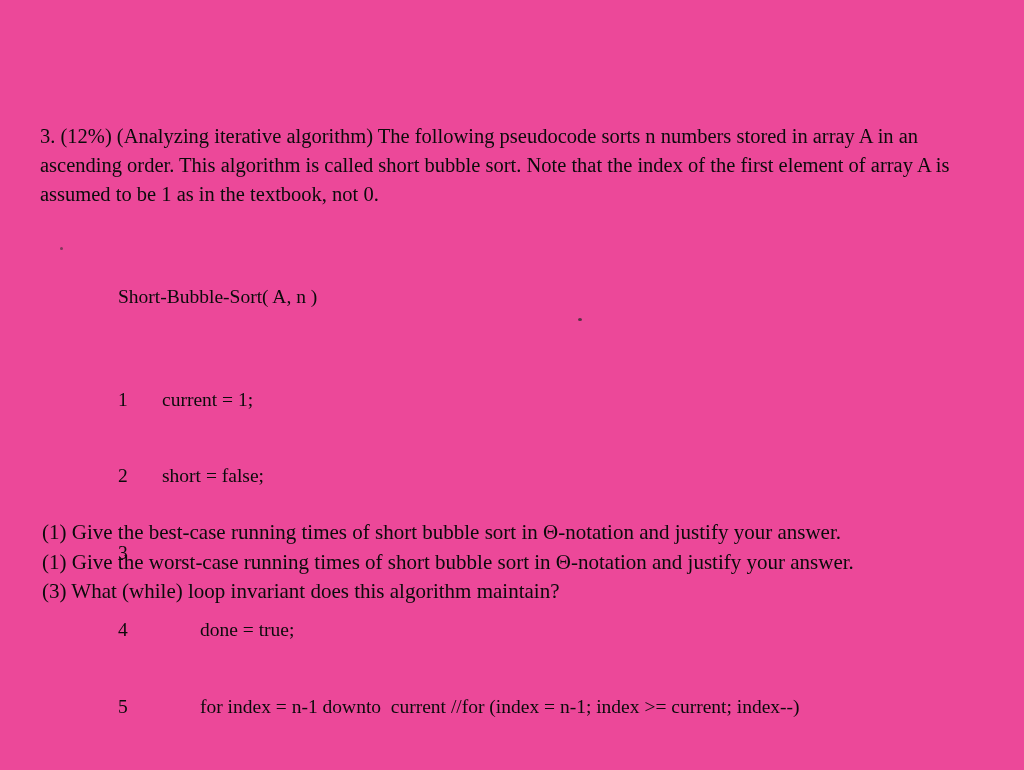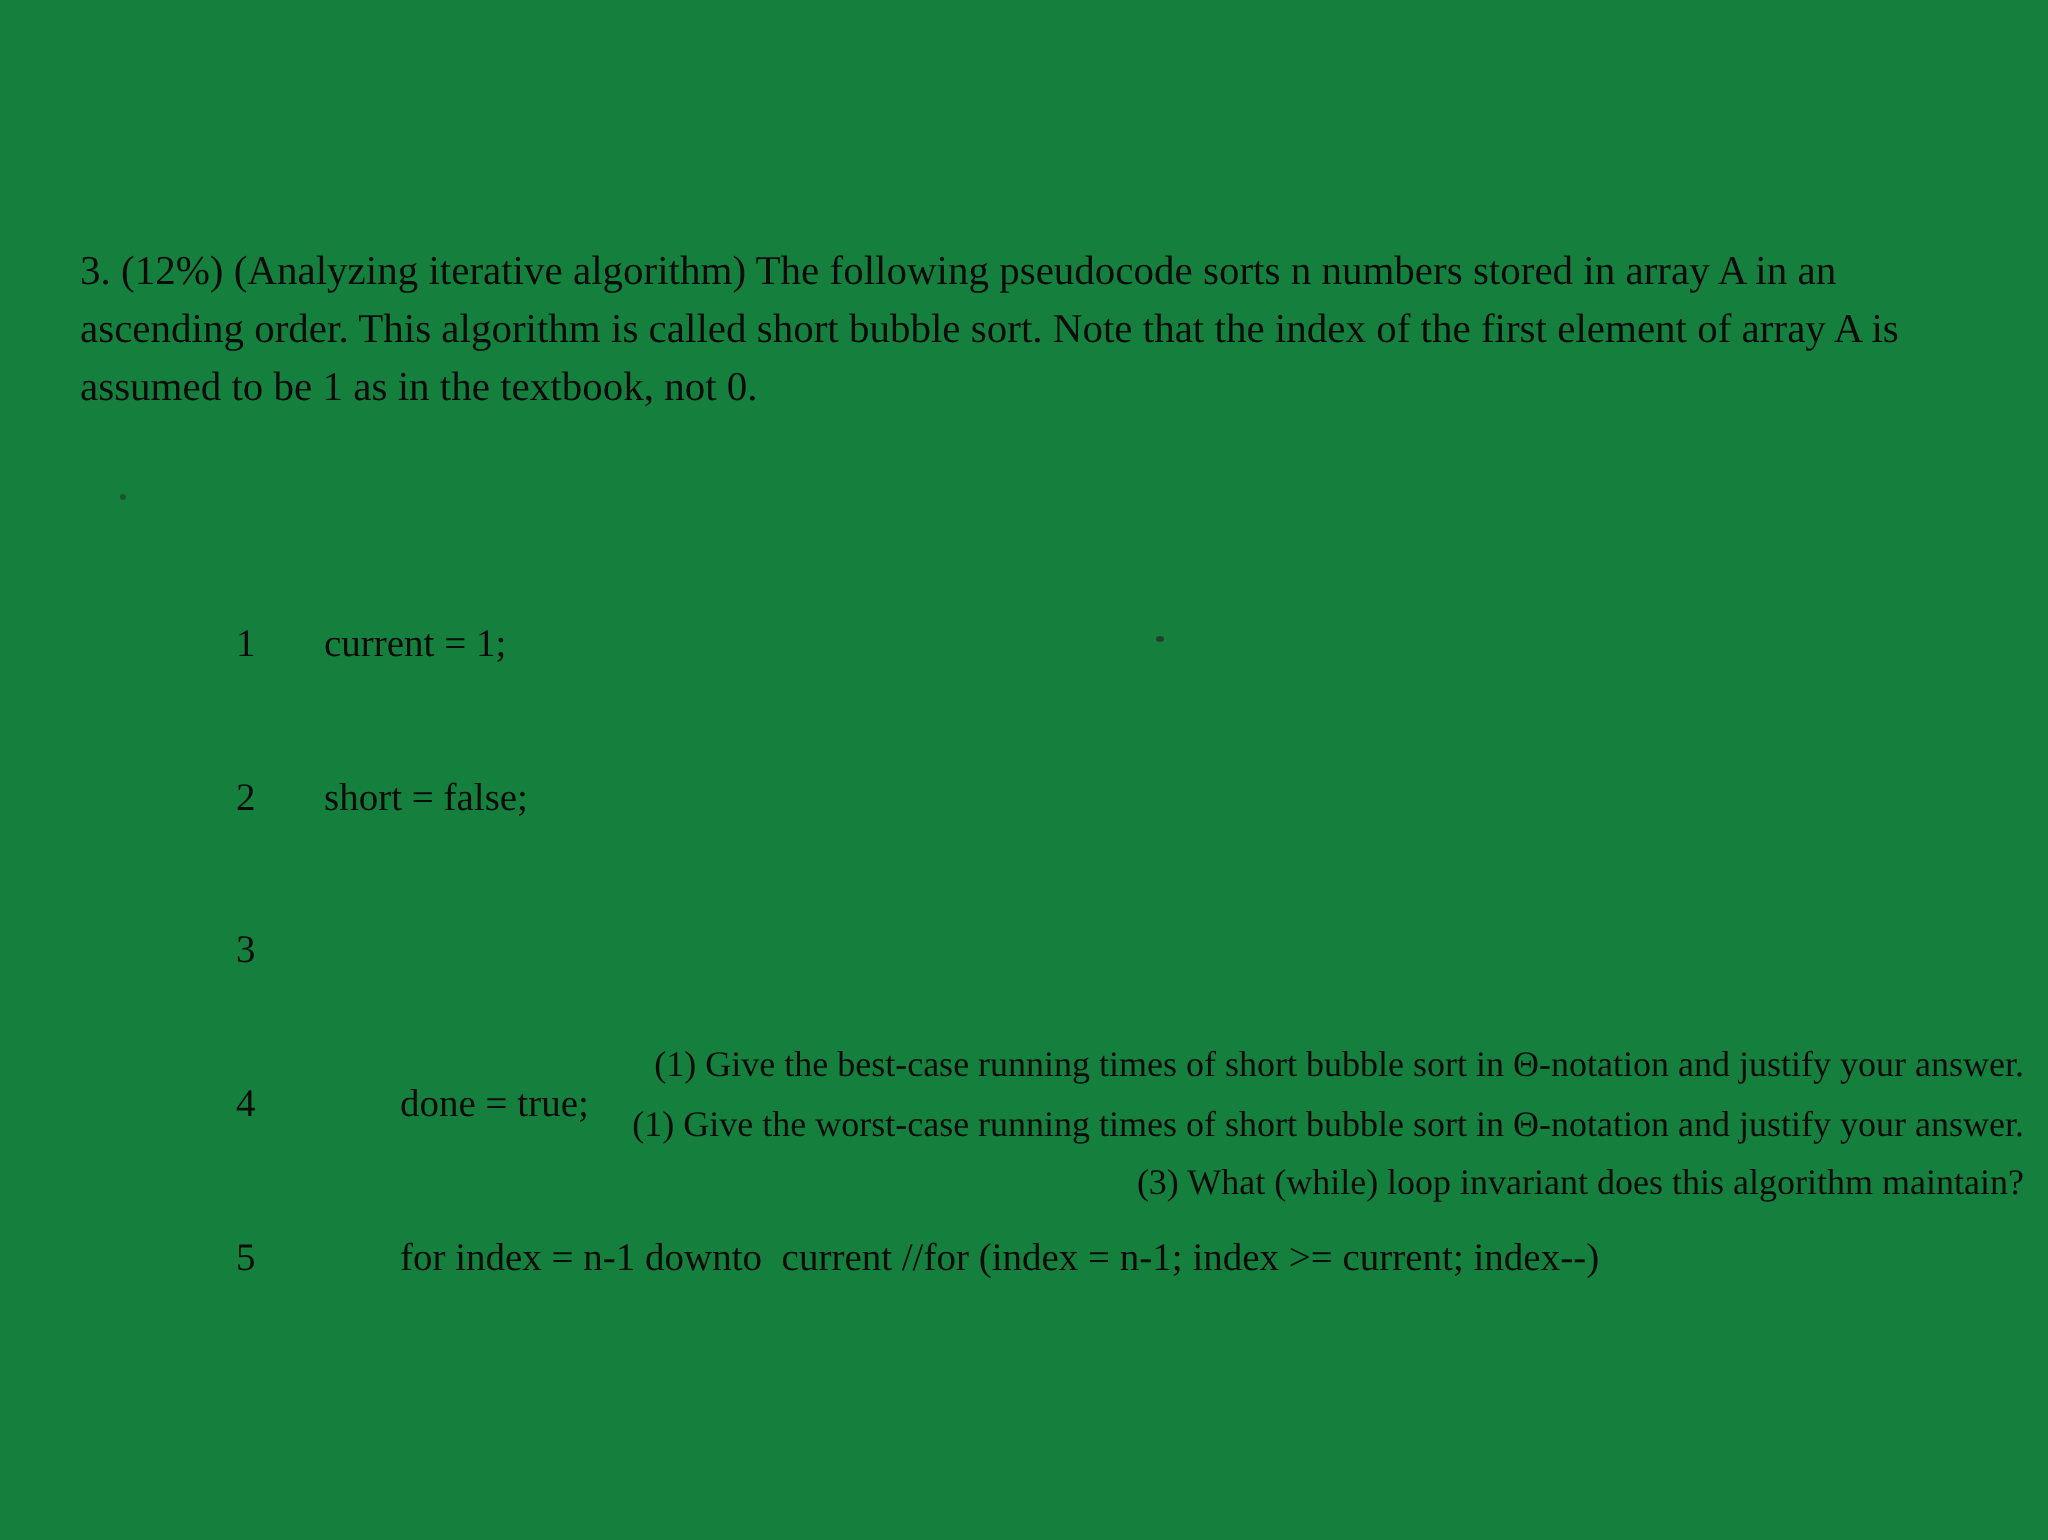--- a/index.html
+++ b/index.html
@@ -4,21 +4,21 @@
 <style>
   html, body {
     margin: 0;
     padding: 0;
     background: #ffffff;
   }
   .page {
     position: relative;
     width: 1024px;
     height: 770px;
-    background: #15803d;
+    background: #ec4899;
     color: #0b0b0b;
     font-family: "Liberation Serif", "DejaVu Serif", serif;
     overflow: hidden;
   }
   .intro {
     position: absolute;
     top: 122px;
     left: 40px;
     width: 958px;
     margin: 0;
@@ -52,41 +52,41 @@
   .ind1 { margin-left: 0; text-align: right; }
   .ind2 { margin-left: 38px; }
   .questions {
     position: absolute;
     top: 518px;
     left: 42px;
     width: 970px;
   }
   .question {
     margin: 0;
-    font-size: 18px;
+    font-size: 21px;
     line-height: 29.5px;
     white-space: nowrap;
-    text-align: right;
   }
   .dot {
     position: absolute;
     background: #2a2a2a;
     border-radius: 50%;
   }
   .dot1 { left: 60px; top: 247px; width: 3px; height: 3px; opacity: 0.55; }
   .dot2 { left: 578px; top: 318px; width: 4px; height: 3px; opacity: 0.75; }
 </style>
 </head>
 <body>
 
 <div class="page">
 
   <p class="intro">3. (12%) (Analyzing iterative algorithm) The following pseudocode sorts n numbers stored in array A in an ascending order. This algorithm is called short bubble sort. Note that the index of the first element of array A is assumed to be 1 as in the textbook, not 0.</p>
 
   <div class="pseudocode">
+    <div class="pc-header">Short-Bubble-Sort( A, n )</div>
 
     <div class="pc-line">
       <span class="pc-num">1</span>
       <span class="pc-code ind1">current = 1;</span>
     </div>
     <div class="pc-line">
       <span class="pc-num">2</span>
       <span class="pc-code ind1">short = false;</span>
     </div>
     <div class="pc-line">

